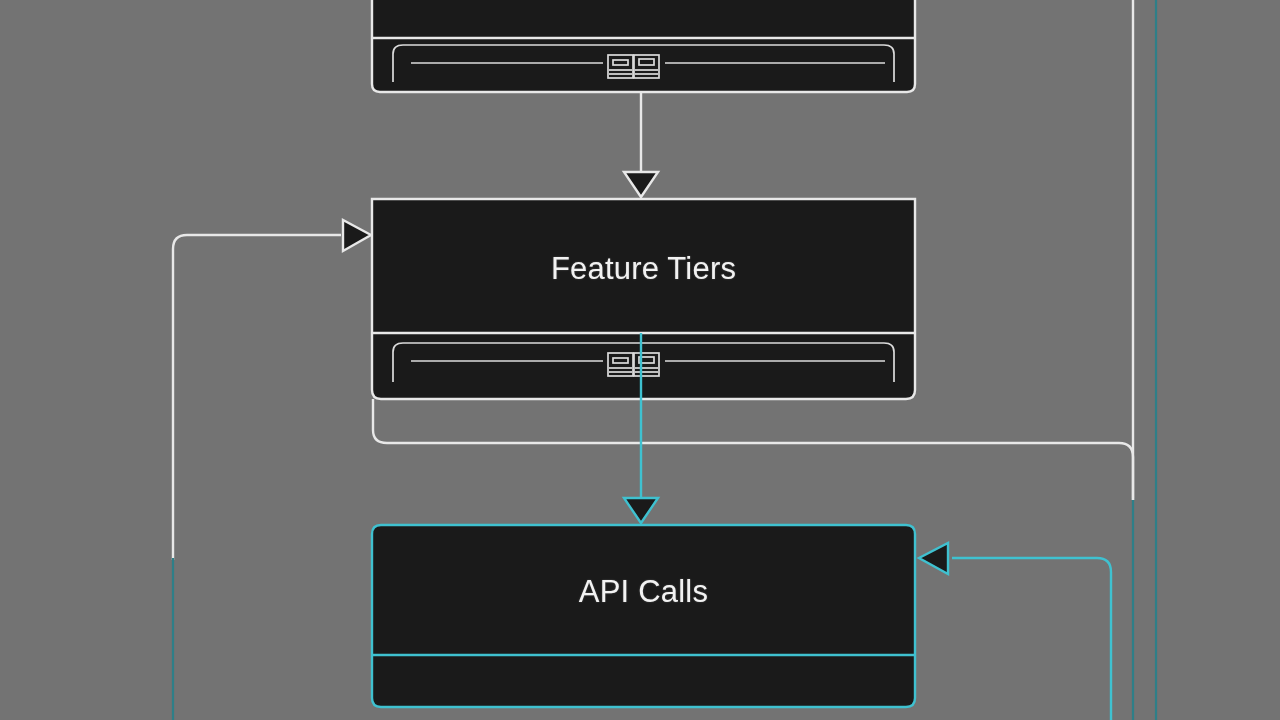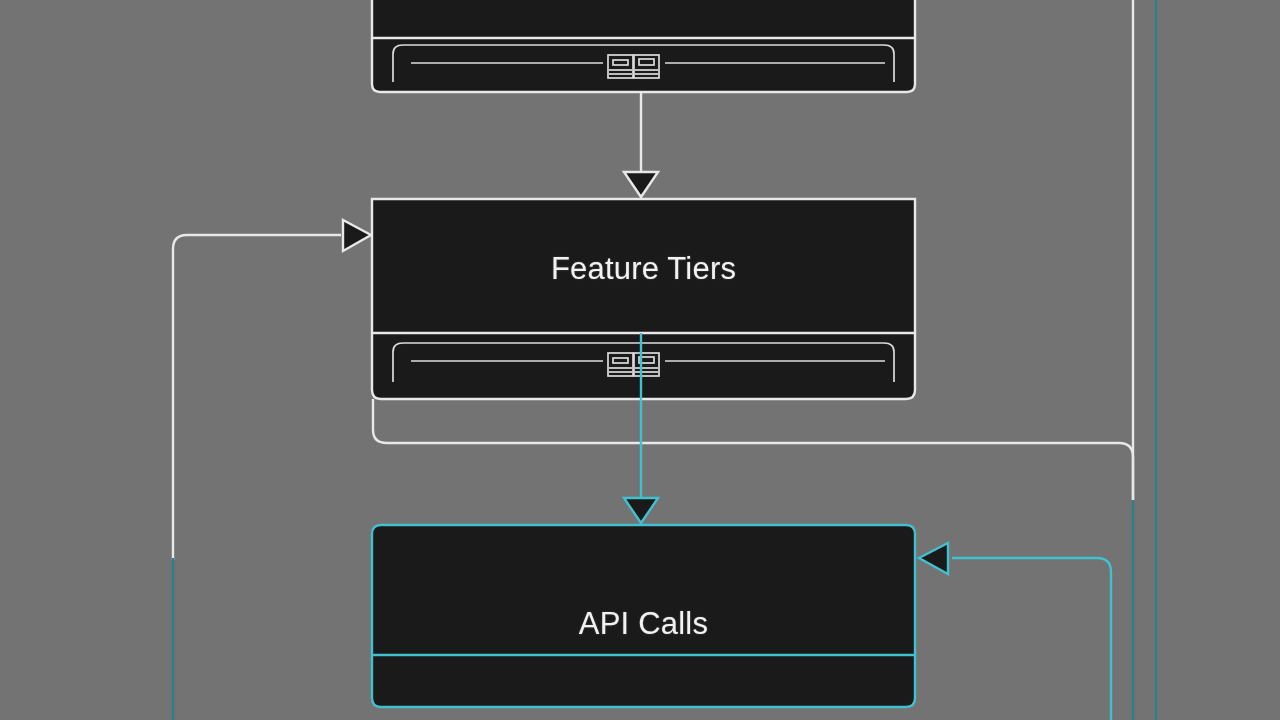--- a/index.html
+++ b/index.html
@@ -37,21 +37,20 @@
   }
   #label-feature-tiers {
     left: 372px;
     top: 251px;
     width: 543px;
   }
   #label-api-calls {
     left: 372px;
     top: 574px;
     width: 543px;
-    margin-top: 32px;
   }
 </style>
 </head>
 <body>
 
 <div id="stage">
 
   <svg id="canvas" viewBox="0 0 1280 720" xmlns="http://www.w3.org/2000/svg">
 
     <defs>

